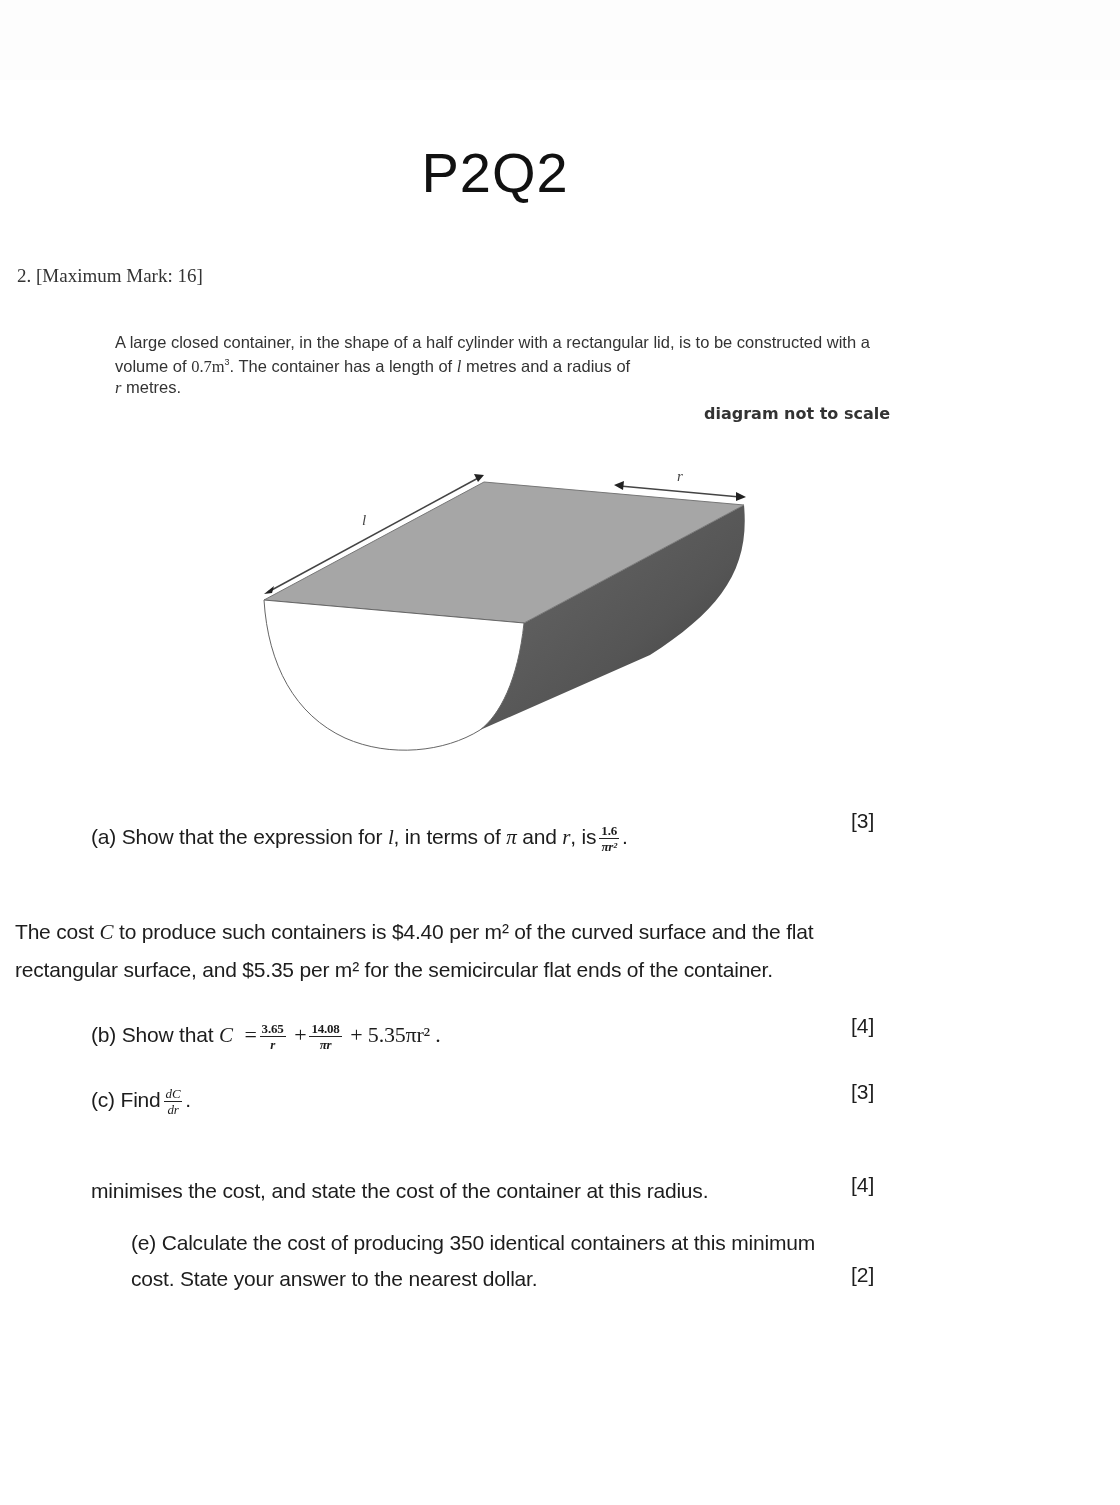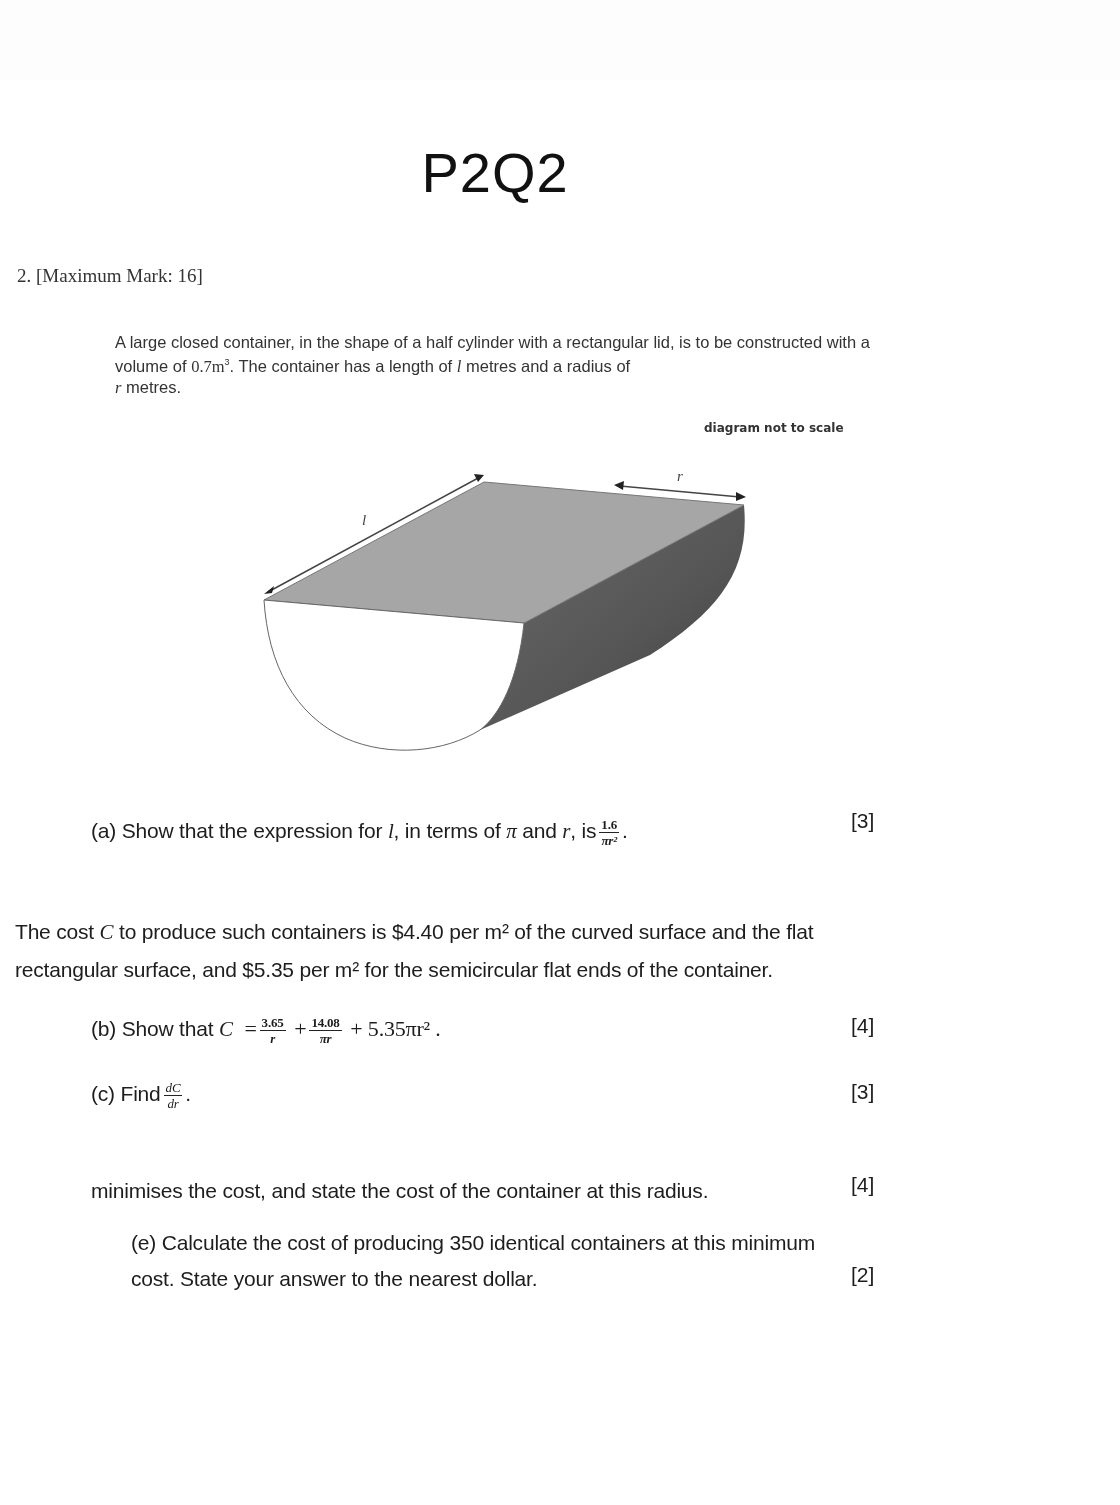--- a/index.html
+++ b/index.html
@@ -12,29 +12,29 @@
     position:absolute; left:0; width:990px; top:140px; text-align:center;
     font-size:56px; font-family:"Liberation Sans", sans-serif; color:#111; letter-spacing:1px;
   }
   .qhead { position:absolute; left:17px; top:265px; font-size:19px; color:#333; font-family:Liberation Serif, serif; }
   .intro {
     position:absolute; left:115px; top:332px; width:790px;
     font-size:16.5px; line-height:20px; color:#333; font-family:"Liberation Sans", sans-serif;
   }
   .intro .serif { font-family:"Liberation Serif", serif; }
   .intro i { font-family:"Liberation Serif", serif; }
-  .note { position:absolute; left:704px; top:421px; font-size:12px; font-weight:bold; color:#333; font-family:"DejaVu Sans", sans-serif; }
+  .note { position:absolute; left:704px; top:404px; font-size:16px; font-weight:bold; color:#333; font-family:"DejaVu Sans", sans-serif; }
   .diagram { position:absolute; left:250px; top:460px; }
   .q {
     position:absolute; font-size:21px; color:#1d1d1d;
     font-family:"Liberation Sans", sans-serif; letter-spacing:-0.2px;
   }
   .mark { position:absolute; font-size:21px; color:#1d1d1d; font-family:"Liberation Sans", sans-serif; }
   .m { font-family:"Liberation Serif", serif; font-style:italic; }
-  .frac { display:inline-block; vertical-align:middle; text-align:center; font-family:"Liberation Serif", serif; margin:10px 3px; }
+  .frac { display:inline-block; vertical-align:middle; text-align:center; font-family:"Liberation Serif", serif; margin:16px 3px; }
   .frac .num { display:block; font-size:13px; font-weight:bold; border-bottom:1.5px solid #222; padding:0 2px; line-height:15px; }
   .frac .den { display:block; font-size:13px; font-style:italic; font-weight:bold; line-height:15px; }
   .para { position:absolute; left:15px; top:913px; width:990px; font-size:21px; line-height:37px; color:#1d1d1d; letter-spacing:-0.2px; }
   .serifnum { font-family:"Liberation Serif", serif; font-size:22px; }
 </style>
 </head>
 <body>
 
 <div class="topband"></div>
 

